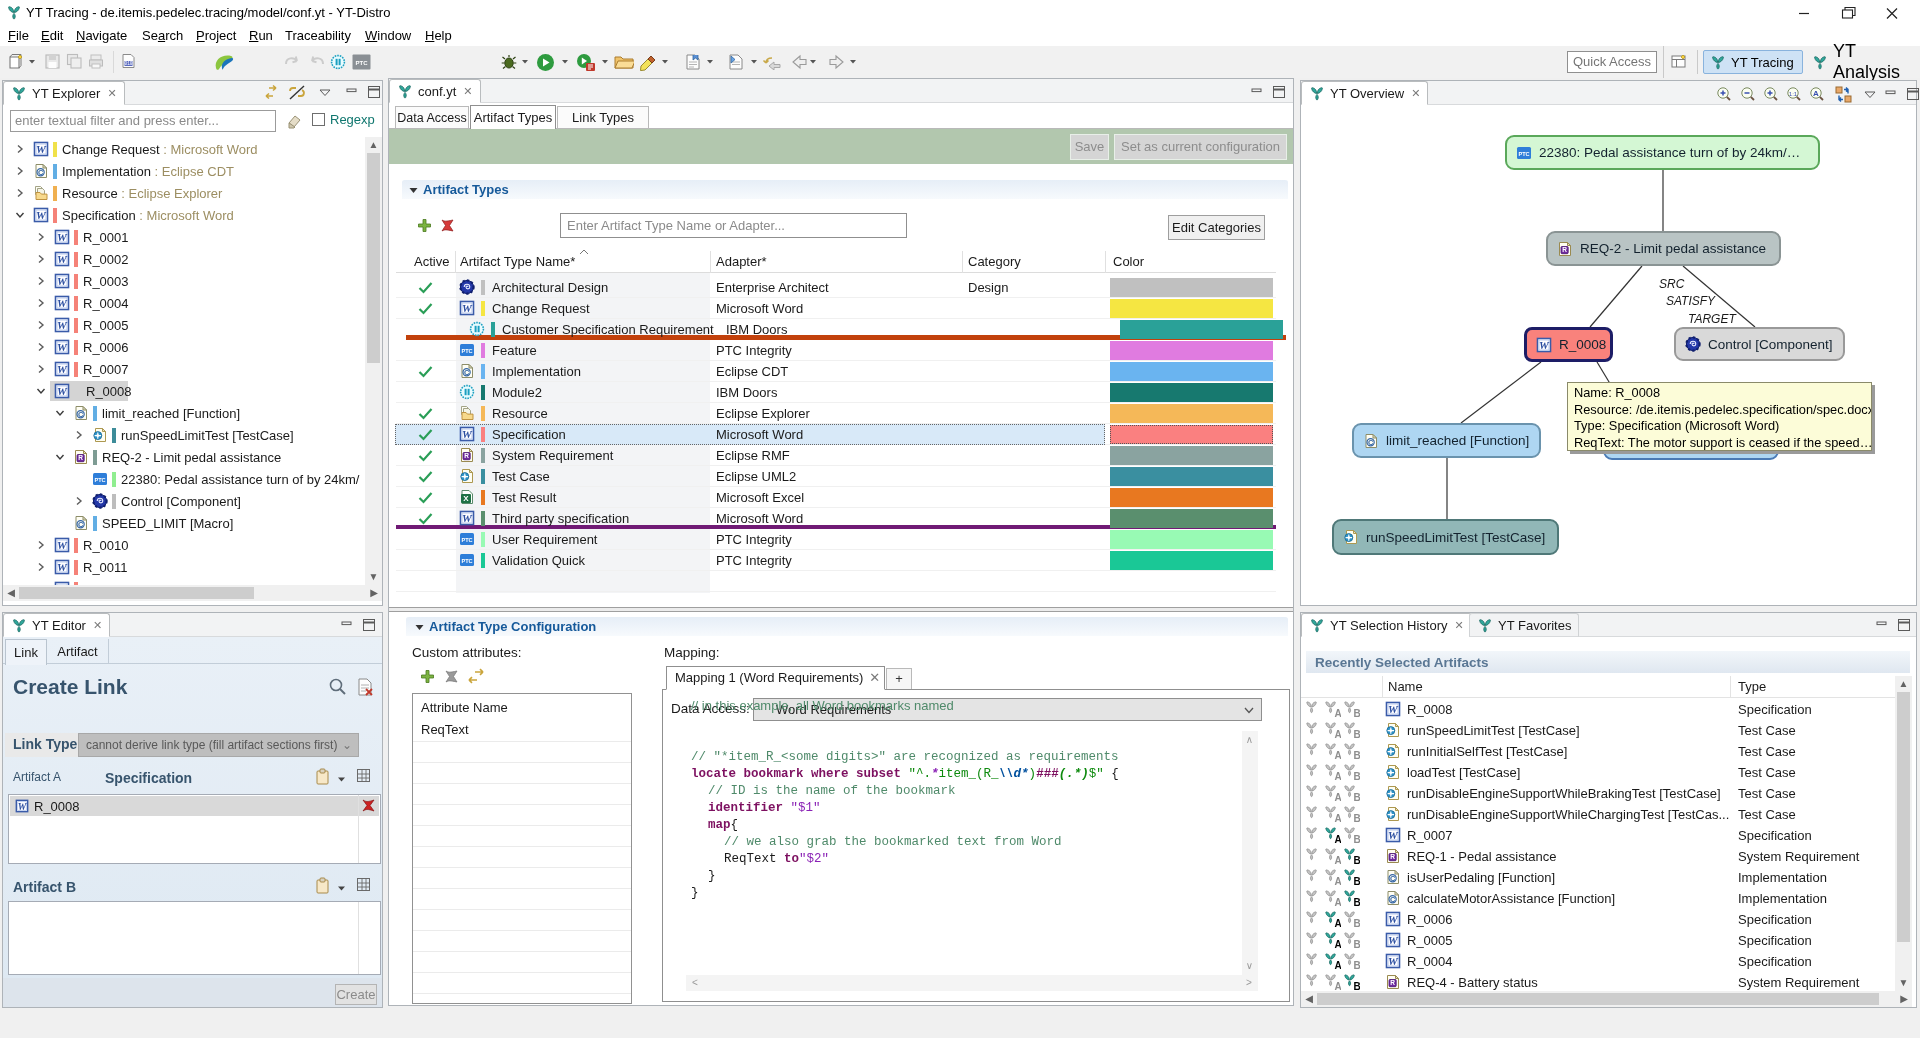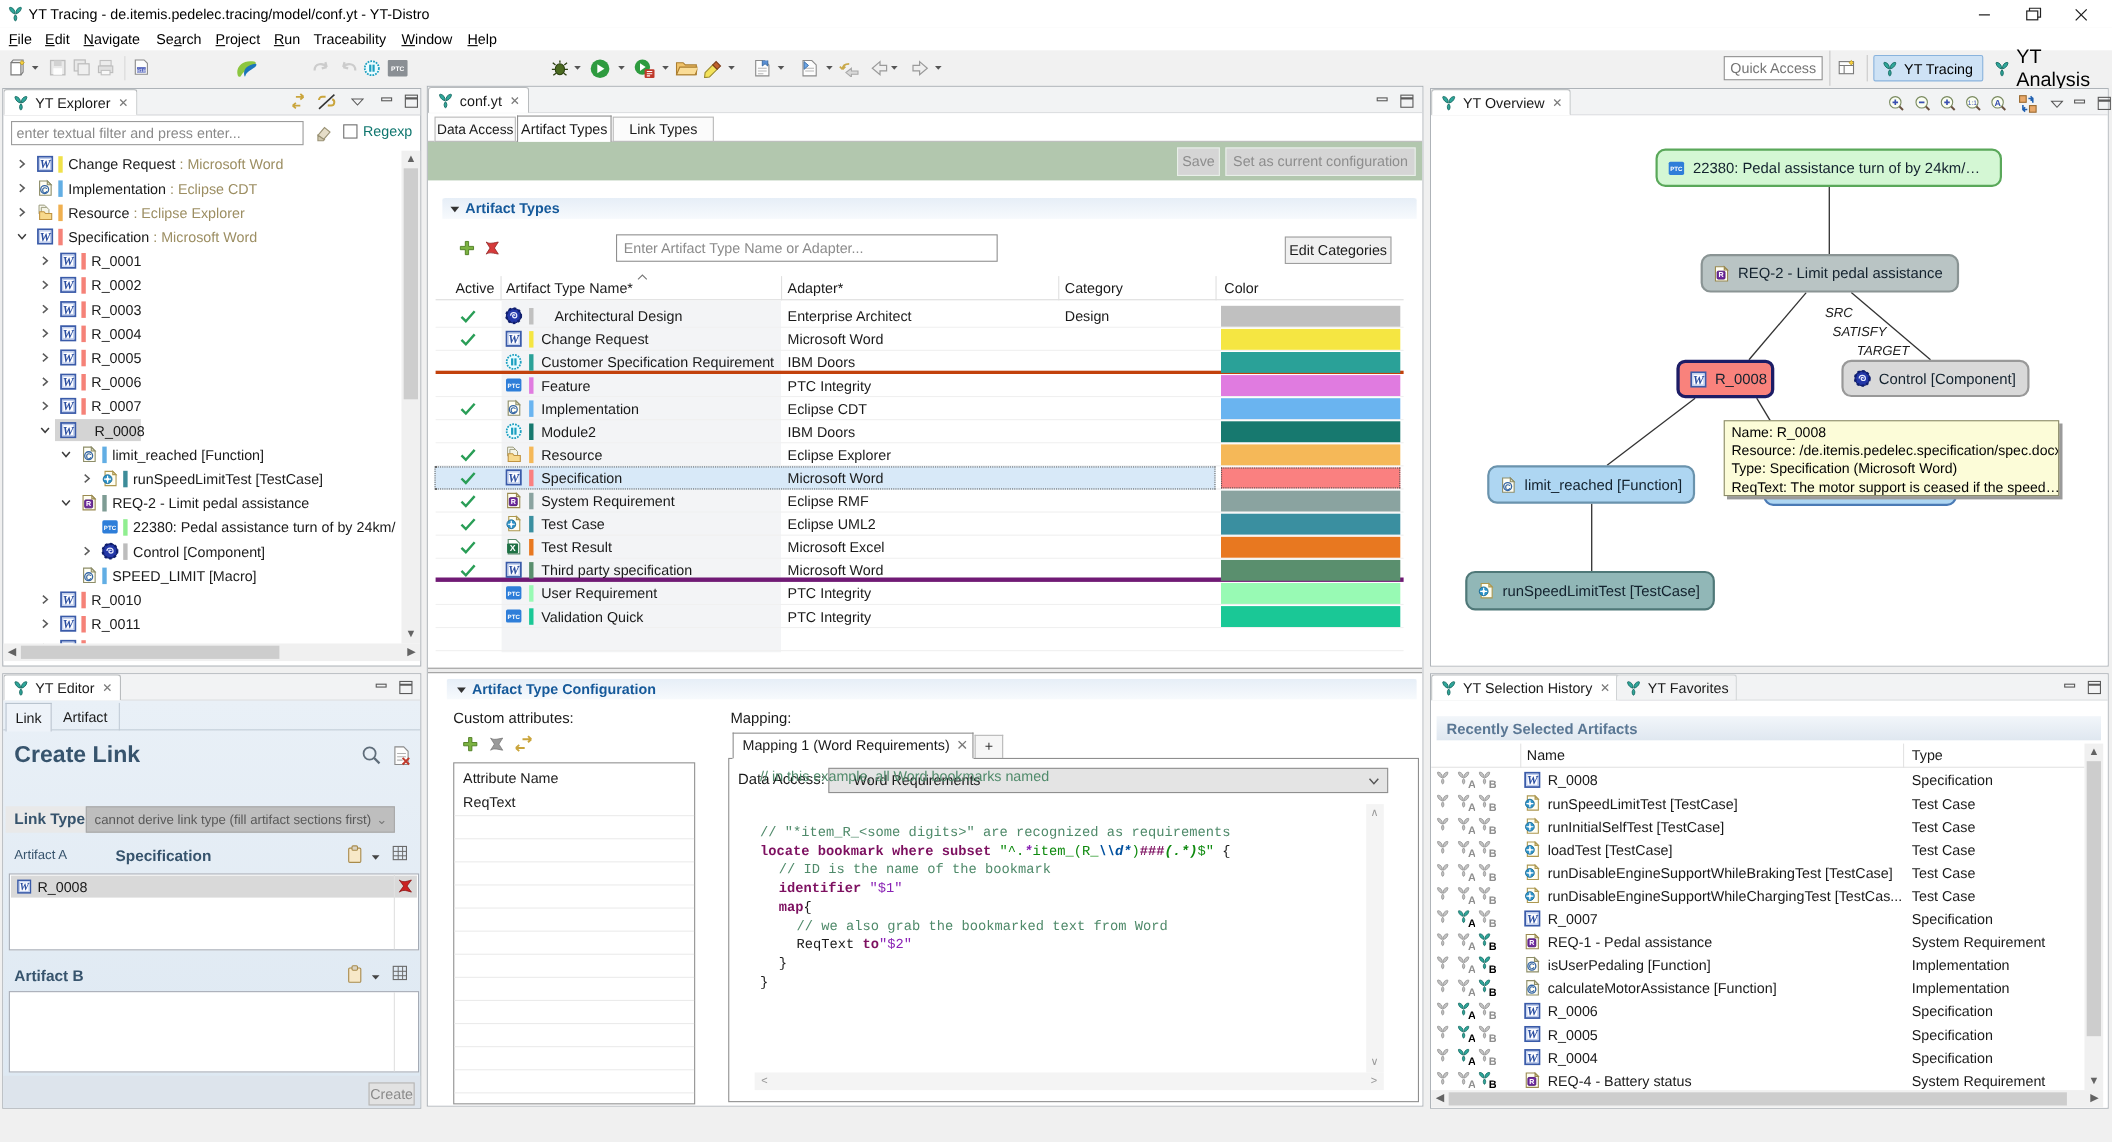--- a/index.html
+++ b/index.html
@@ -651,38 +651,38 @@
       </div>
 <div class="ab" style="left:67px;top:170px;width:254px;height:320px;background:#f3f4f6"></div>
 <div class="ab" style="left:7px;top:174px;width:880px;height:21px;border-bottom:1px solid #f0f0f0">
         <svg class="ab" style="left:22px;top:4px" width="15" height="13">
           <path d="M1.5 7 L5.5 11 L13.5 2" fill="none" stroke="#2a9e57" stroke-width="2.2"></path>
         </svg>
         <svg class="i16" style="position:absolute;left:63px;top:2px">
           <use href="#gear"></use>
         </svg>
         <div class="ab" style="left:85px;top:3px;width:4px;height:15px;background:#c0c0c0"></div>
-        <span class="ab" style="left:108px;top:3px">Architectural Design</span>
+        <span class="ab" style="left:96px;top:3px">Architectural Design</span>
         <span class="ab" style="left:320px;top:3px">Enterprise Architect</span>
         <span class="ab" style="left:572px;top:3px">Design</span>
         <div class="ab" style="left:714px;top:1px;width:163px;height:19px;background:#c0c0c0;"></div>
       </div>
 <div class="ab" style="left:7px;top:195px;width:880px;height:21px;border-bottom:1px solid #f0f0f0">
         <svg class="ab" style="left:22px;top:4px" width="15" height="13">
           <path d="M1.5 7 L5.5 11 L13.5 2" fill="none" stroke="#2a9e57" stroke-width="2.2"></path>
         </svg>
         <svg class="i16" style="position:absolute;left:63px;top:2px">
           <use href="#word"></use>
         </svg>
         <div class="ab" style="left:85px;top:3px;width:4px;height:15px;background:#f5e642"></div>
         <span class="ab" style="left:96px;top:3px">Change Request</span>
         <span class="ab" style="left:320px;top:3px">Microsoft Word</span>
         <div class="ab" style="left:714px;top:1px;width:163px;height:19px;background:#f5e642;"></div>
       </div>
-<div class="ab" style="left:7px;top:216px;width:880px;height:21px;border-bottom:3px solid #c2410c">
+<div class="ab" style="left:17px;top:216px;width:880px;height:21px;border-bottom:5px solid #c2410c">
         <svg class="i16" style="position:absolute;left:63px;top:2px">
           <use href="#doors"></use>
         </svg>
         <div class="ab" style="left:85px;top:3px;width:4px;height:15px;background:#2aa198"></div>
         <span class="ab" style="left:96px;top:3px">Customer Specification Requirement</span>
         <span class="ab" style="left:320px;top:3px">IBM Doors</span>
         <div class="ab" style="left:714px;top:1px;width:163px;height:19px;background:#2aa198;"></div>
       </div>
 <div class="ab" style="left:7px;top:237px;width:880px;height:21px;border-bottom:1px solid #f0f0f0">
         <svg class="i16" style="position:absolute;left:63px;top:2px">

